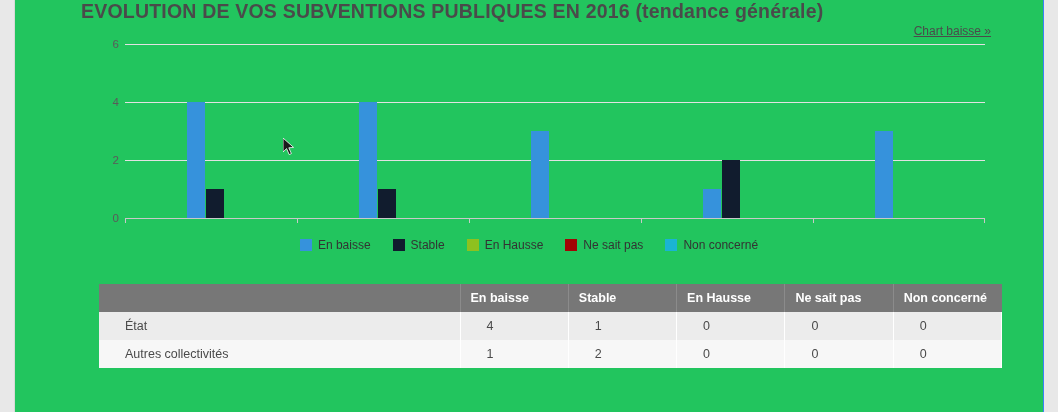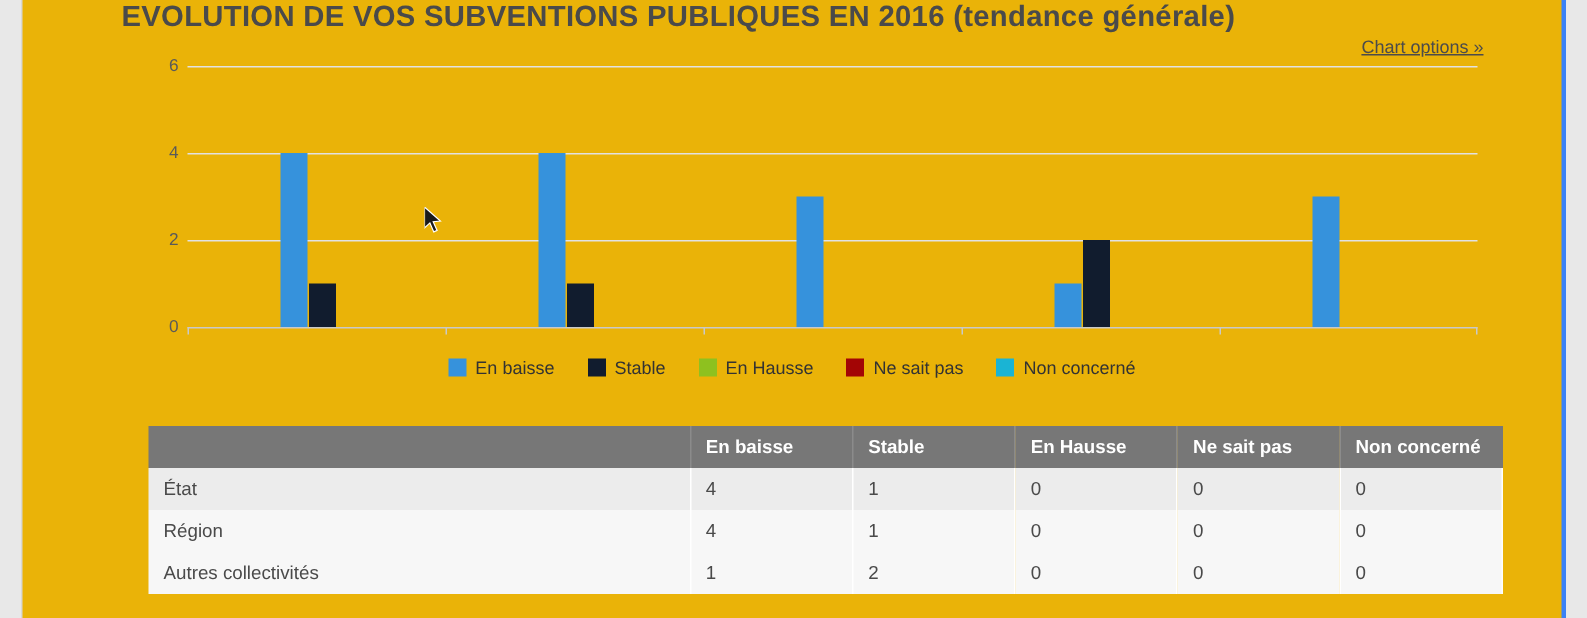--- a/index.html
+++ b/index.html
@@ -14,23 +14,23 @@
     height: 412px;
     overflow: hidden;
     background: #e8e8e8;
   }
   .card {
     position: absolute;
     left: 14px;
     top: 0;
     width: 1030px;
     height: 412px;
-    background: #eab308;
+    background: #22c55e;
     border-left: 1px solid #d8d8d8;
-    border-right: 3px solid #3b82f6;
+    border-right: 1px solid #3b82f6;
   }
   .title {
     position: absolute;
     left: 66px;
     top: 0px;
     font-size: 19.5px;
     font-weight: bold;
     color: #4a4a4a;
     letter-spacing: 0.2px;
     white-space: nowrap;
@@ -137,21 +137,21 @@
     background: #777777;
     color: #ffffff;
     font-weight: bold;
     text-align: left;
     padding: 7px 10px;
     border-right: 1px solid #8b8b8b;
     white-space: nowrap;
   }
   thead th:last-child { border-right: none; }
   tbody td {
-    padding: 7px 10px;
+    padding: 7px 26px;
     color: #4a4a4a;
     border-right: 1px solid #ffffff;
     white-space: nowrap;
   }
   tbody tr.odd td { background: #ececec; }
   tbody tr.even td { background: #f7f7f7; }
   .col-label { width: 360px; }
   .col-v { width: 108px; }
 
   
@@ -165,21 +165,21 @@
   }
 </style>
 </head>
 <body>
 
 <div id="page">
   <div class="card">
 
     <div class="title">EVOLUTION DE VOS SUBVENTIONS PUBLIQUES EN 2016 (tendance générale)</div>
 
-    <div class="chart-options">Chart options »</div>
+    <div class="chart-options">Chart baisse »</div>
 
     <div class="chart">
       <div class="plot" id="plot">
           <div class="axisline" style="top: 174px;"></div>
           <div class="ytick" style="top: 174px;">0</div>
           <div class="gridline" style="top: 116px;"></div>
           <div class="ytick" style="top: 116px;">2</div>
           <div class="gridline" style="top: 58px;"></div>
           <div class="ytick" style="top: 58px;">4</div>
           <div class="gridline" style="top: 0px;"></div>
@@ -239,28 +239,20 @@
         <tbody id="tbody">
             <tr class="odd">
               <td class="col-label">État</td>
               <td class="col-v">4</td>
               <td class="col-v">1</td>
               <td class="col-v">0</td>
               <td class="col-v">0</td>
               <td class="col-v">0</td>
             </tr>
             <tr class="even">
-              <td class="col-label">Région</td>
-              <td class="col-v">4</td>
-              <td class="col-v">1</td>
-              <td class="col-v">0</td>
-              <td class="col-v">0</td>
-              <td class="col-v">0</td>
-            </tr>
-            <tr class="even">
               <td class="col-label">Autres collectivités</td>
               <td class="col-v">1</td>
               <td class="col-v">2</td>
               <td class="col-v">0</td>
               <td class="col-v">0</td>
               <td class="col-v">0</td>
             </tr>
           </tbody>
       </table>
     </div>

